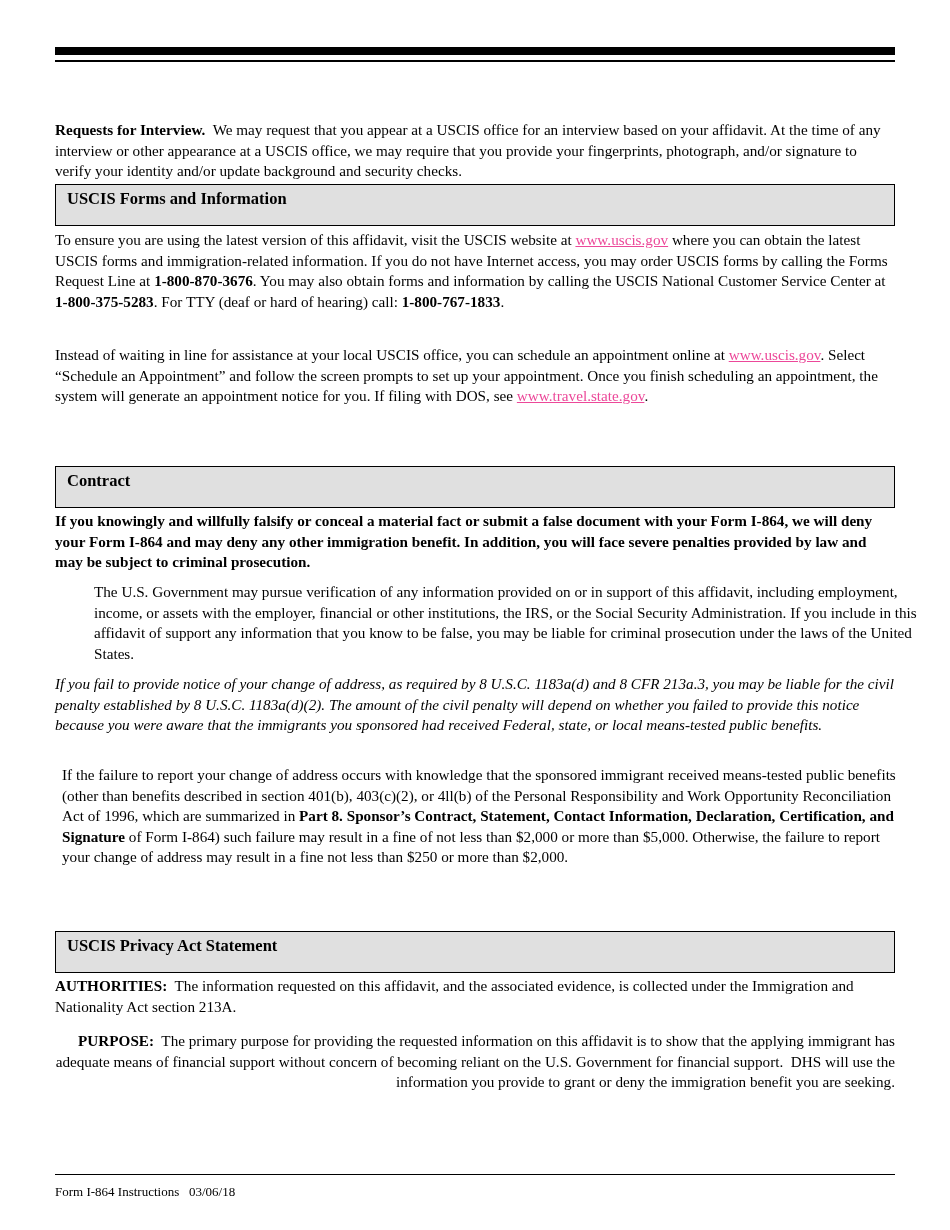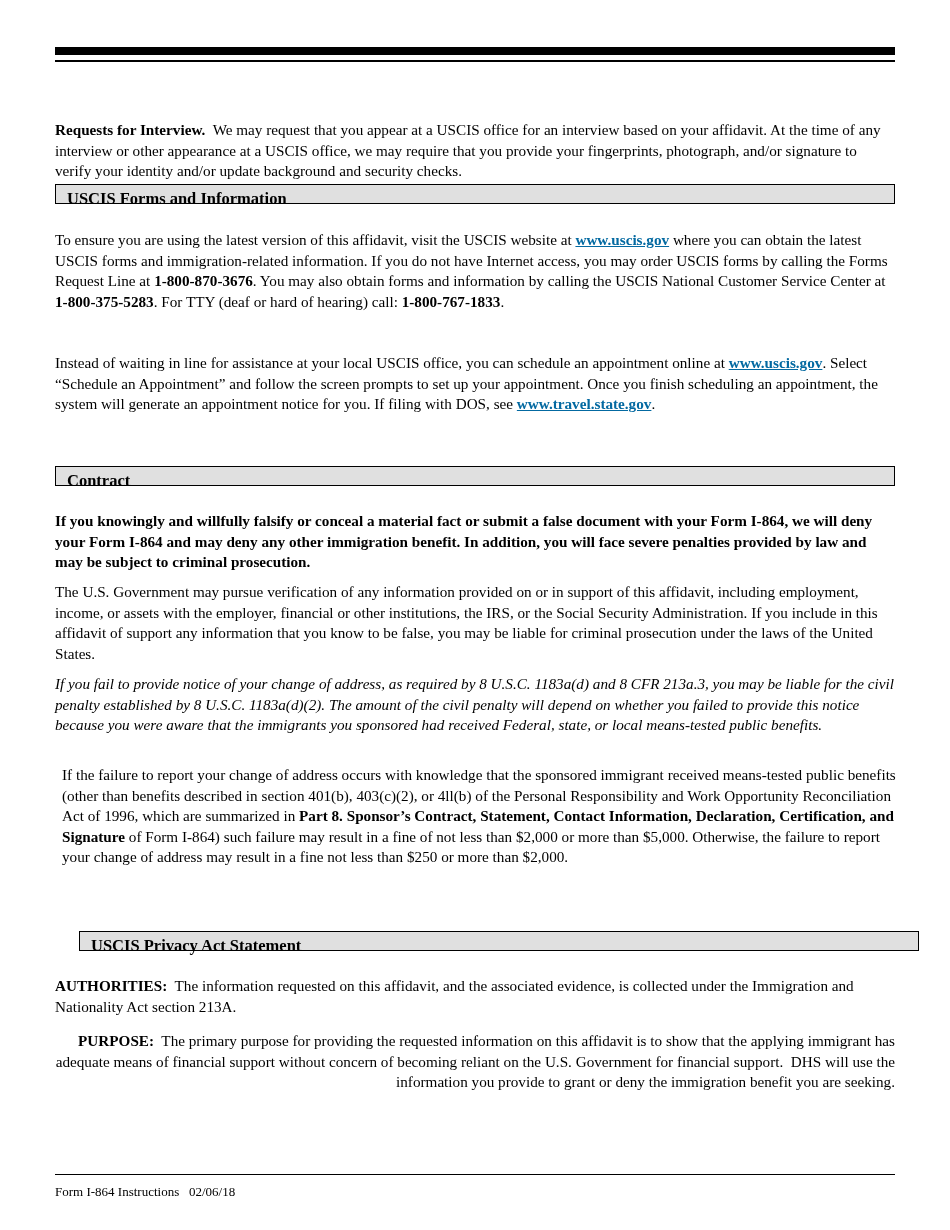--- a/index.html
+++ b/index.html
@@ -9,23 +9,23 @@
       color: #000;
       font-size: 15.2px;
       line-height: 20.6px;
     }
     .page { position: absolute; left: 55px; width: 840px; top: 0; }
     .top-thick { position: absolute; left: 0; width: 840px; top: 47px; height: 8px; background: #000; }
     .top-thin { position: absolute; left: 0; width: 840px; top: 60px; height: 2px; background: #000; }
     .block { position: absolute; left: 0; width: 840px; }
     p { margin: 0; }
     .b { font-weight: bold; }
-    a.link { color: #0369a1; font-weight: bold; text-decoration: underline; }
+    a.link { color: #ec4899; font-weight: normal; text-decoration: underline; }
     .section-header {
-      position: absolute; left: 0; width: 838px; height: 20px;
+      position: absolute; left: 0; width: 838px; height: 42px;
       background: #e0e0e0; border: 1px solid #000;
       box-sizing: border-box; width: 840px;
     }
     .section-header span {
       position: absolute; left: 11px; top: 4px;
       font-weight: bold; font-size: 16.5px;
     }
     .footer-line { position: absolute; left: 0; width: 840px; top: 1174px; height: 1px; background: #000; }
     .footer-left { position: absolute; left: 0; top: 1182px; font-size: 13px; }
     .footer-right { position: absolute; right: 0; top: 1242px; font-size: 13px; }
@@ -42,48 +42,48 @@
   </div>
 
   <div class="section-header" style="top:184px;">
     <span>USCIS Forms and Information</span>
   </div>
 
   <div class="block" style="top:230px;">
     <p><span>To ensure you are using the latest version of this affidavit, visit the USCIS website at </span><a class="link">www.uscis.gov</a><span> where you can obtain the latest USCIS forms and immigration-related information.  If you do not have Internet access, you may order USCIS forms by calling the Forms Request Line at </span><span class="b">1-800-870-3676</span><span>.  You may also obtain forms and information by calling the USCIS National Customer Service Center at </span><span class="b">1-800-375-5283</span><span>.  For TTY (deaf or hard of hearing) call: </span><span class="b">1-800-767-1833</span><span>.</span></p>
   </div>
 
-  <div class="block" style="top:353px;">
+  <div class="block" style="top:345px;">
     <p><span>Instead of waiting in line for assistance at your local USCIS office, you can schedule an appointment online at </span><a class="link">www.uscis.gov</a><span>.  Select “Schedule an Appointment” and follow the screen prompts to set up your appointment.  Once you finish scheduling an appointment, the system will generate an appointment notice for you.  If filing with DOS, see </span><a class="link">www.travel.state.gov</a><span>.</span></p>
   </div>
 
   <div class="section-header" style="top:466px;">
     <span>Contract</span>
   </div>
 
   <div class="block" style="top:511px;font-weight:bold;">
     <p>If you knowingly and willfully falsify or conceal a material fact or submit a false document with your Form I-864, we will deny your Form I-864 and may deny any other immigration benefit.  In addition, you will face severe penalties provided by law and may be subject to criminal prosecution.</p>
   </div>
-  <div class="block" style="top:582px;">
+  <div class="block" style="top:582px;margin-left:39px;">
     <p>The U.S. Government may pursue verification of any information provided on or in support of this affidavit, including employment, income, or assets with the employer, financial or other institutions, the IRS, or the Social Security Administration.  If you include in this affidavit of support any information that you know to be false, you may be liable for criminal prosecution under the laws of the United States.</p>
   </div>
   <div class="block" style="top:674px;font-style:italic;">
     <p>If you fail to provide notice of your change of address, as required by 8 U.S.C. 1183a(d) and 8 CFR 213a.3, you may be liable for the civil penalty established by 8 U.S.C. 1183a(d)(2).  The amount of the civil penalty will depend on whether you failed to provide this notice because you were aware that the immigrants you sponsored had received Federal, state, or local means-tested public benefits.</p>
   </div>
   <div class="block" style="top:765px;margin-left:7px;">
     <p><span>If the failure to report your change of address occurs with knowledge that the sponsored immigrant received means-tested public benefits (other than benefits described in section 401(b), 403(c)(2), or 4ll(b) of the Personal Responsibility and Work Opportunity Reconciliation Act of 1996, which are summarized in </span><span class="b">Part 8. Sponsor’s Contract, Statement, Contact Information, Declaration, Certification, and Signature</span><span> of Form I-864) such failure may result in a fine of not less than $2,000 or more than $5,000.  Otherwise, the failure to report your change of address may result in a fine not less than $250 or more than $2,000.</span></p>
   </div>
 
-  <div class="section-header" style="top:931px;margin-left:24px;">
+  <div class="section-header" style="top:931px;">
     <span>USCIS Privacy Act Statement</span>
   </div>
 
   <div class="block" style="top:960px;margin-top:16px;">
     <p><span class="b">AUTHORITIES:</span><span style="white-space:pre-wrap;">  The information requested on this affidavit, and the associated evidence, is collected under the Immigration and Nationality Act section 213A.</span></p>
   </div>
   <div class="block" style="top:1031px;text-align:right;">
     <p><span class="b">PURPOSE:</span><span style="white-space:pre-wrap;">  The primary purpose for providing the requested information on this affidavit is to show that the applying immigrant has adequate means of financial support without concern of becoming reliant on the U.S. Government for financial support.  DHS will use the information you provide to grant or deny the immigration benefit you are seeking.</span></p>
   </div>
 
   <div class="footer-line"></div>
-  <div class="footer-left" style="white-space:pre;">Form I-864 Instructions   02/06/18</div>
+  <div class="footer-left" style="white-space:pre;">Form I-864 Instructions   03/06/18</div>
   <div class="footer-right">Page 15 of 17</div>
 </div>
 
 </body></html>

